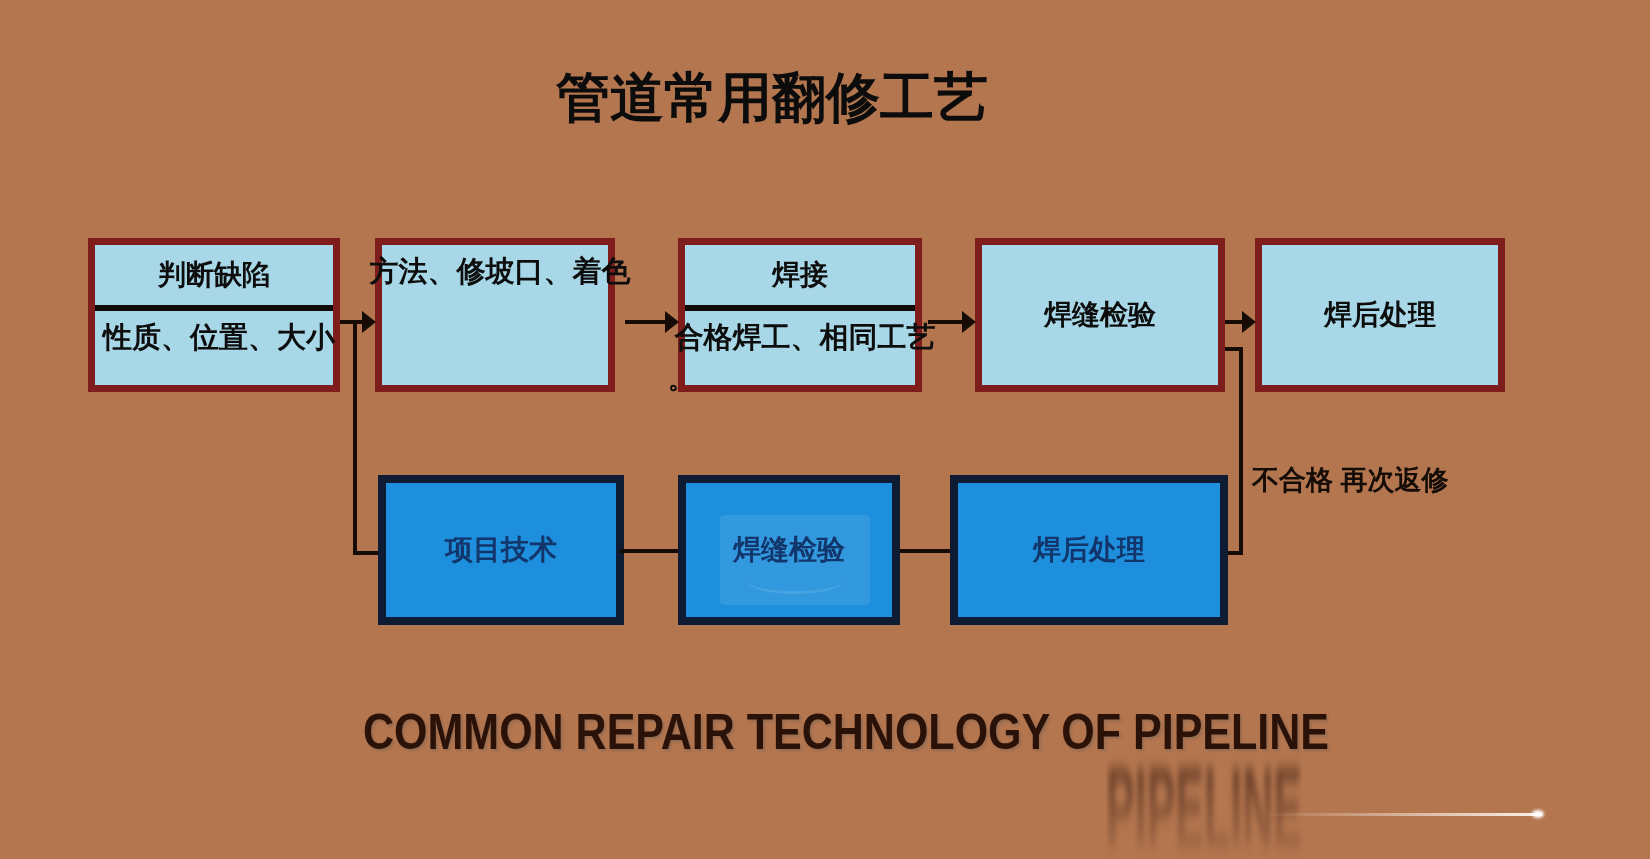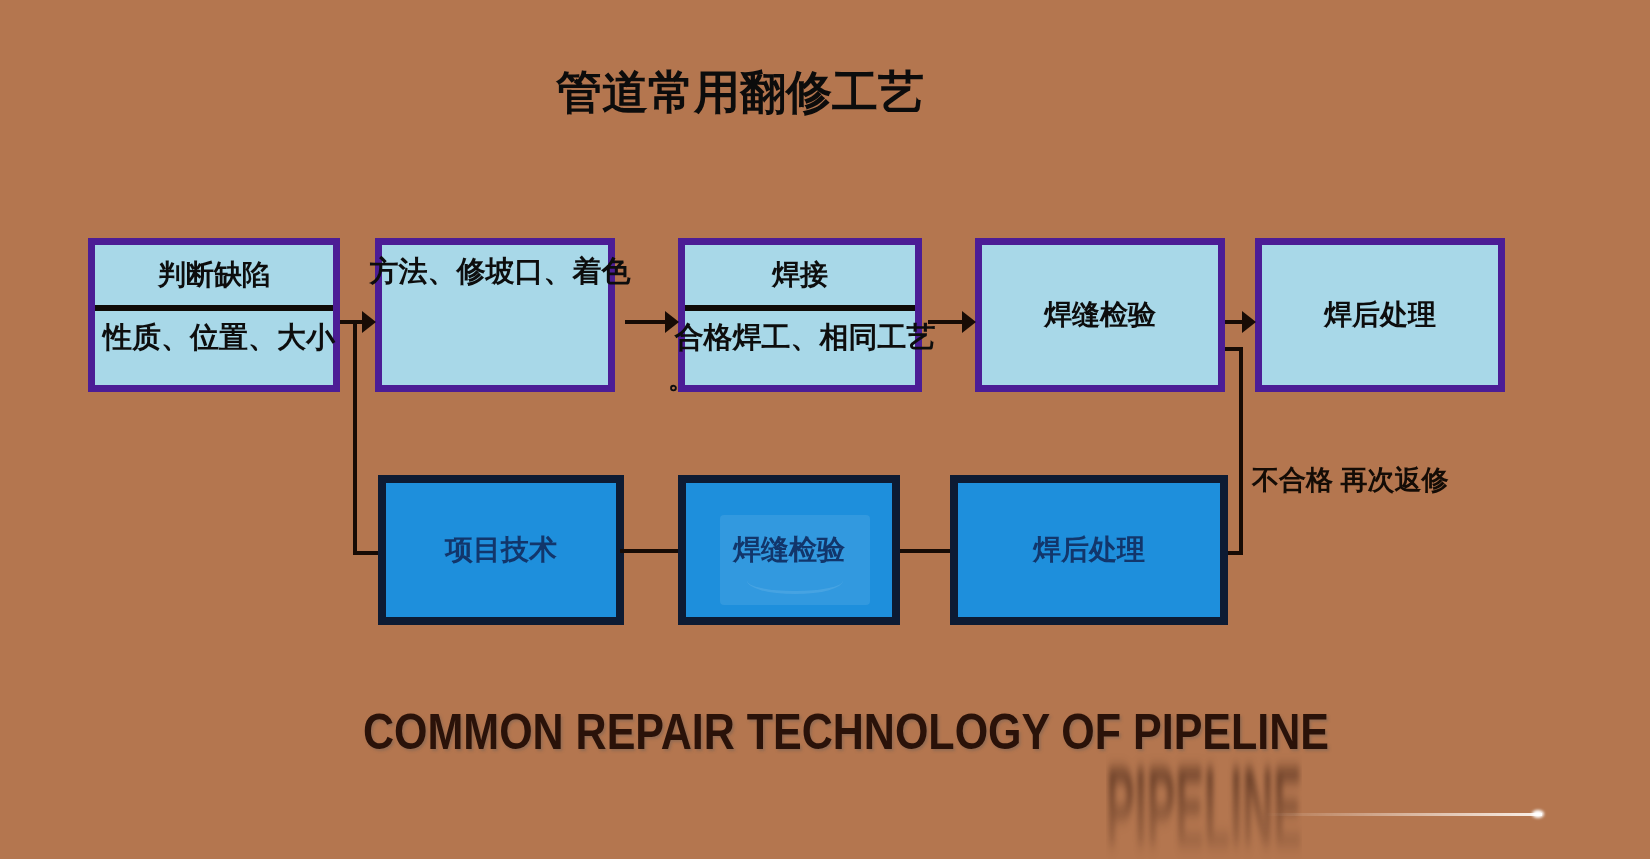--- a/index.html
+++ b/index.html
@@ -6,28 +6,28 @@
   body{
     width:1650px;height:859px;overflow:hidden;position:relative;
     background:#b4764f;
     font-family:"Liberation Sans","DejaVu Sans",sans-serif;
   }
   .abs{position:absolute;}
 
   
   .slide-title{
     left:556px;top:62px;
-    font-size:46px;font-weight:bold;color:#0c0c0c;
+    font-size:54px;font-weight:bold;color:#0c0c0c;
     letter-spacing:0px;white-space:nowrap;
   }
 
   
   .fbox{
     top:238px;height:154px;box-sizing:border-box;
-    background:#a8d8e8;border:7px solid #4c1d95;
+    background:#a8d8e8;border:7px solid #7f1d1d;
     display:flex;flex-direction:column;
   }
   .fbox .band-title{
     height:60px;flex:0 0 60px;
     display:flex;align-items:center;justify-content:center;
     border-bottom:6px solid #100b08;
     font-size:28px;font-weight:bold;color:#0d0d0d;white-space:nowrap;
   }
   .fbox .band-detail{
     flex:1;display:flex;align-items:flex-start;justify-content:center;

